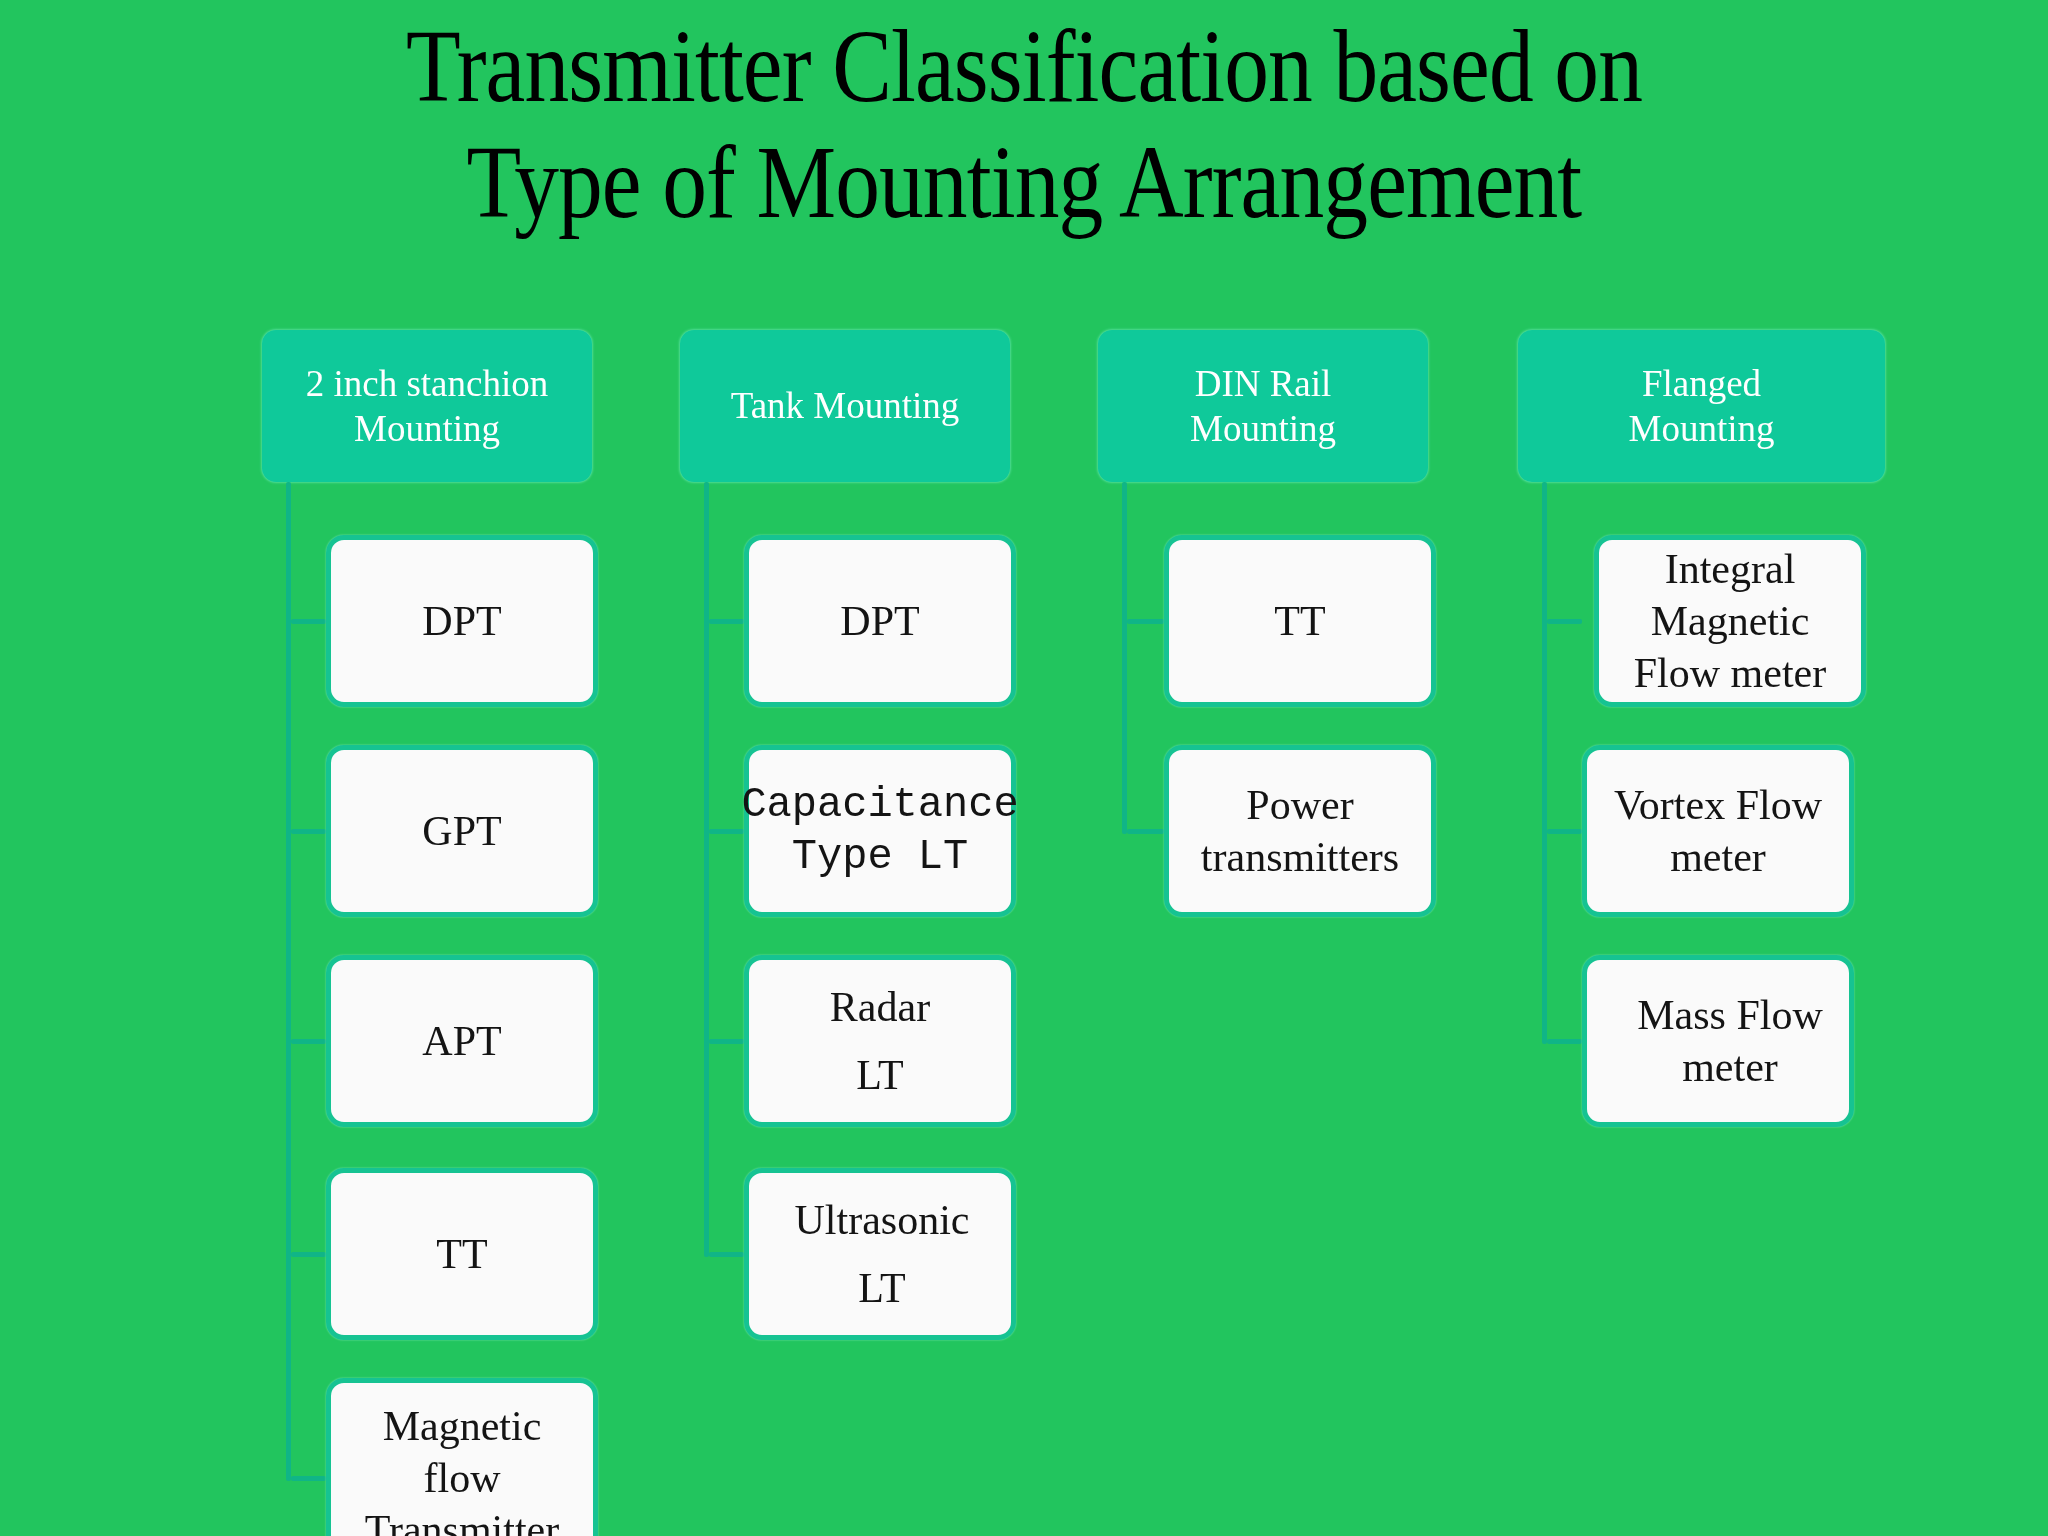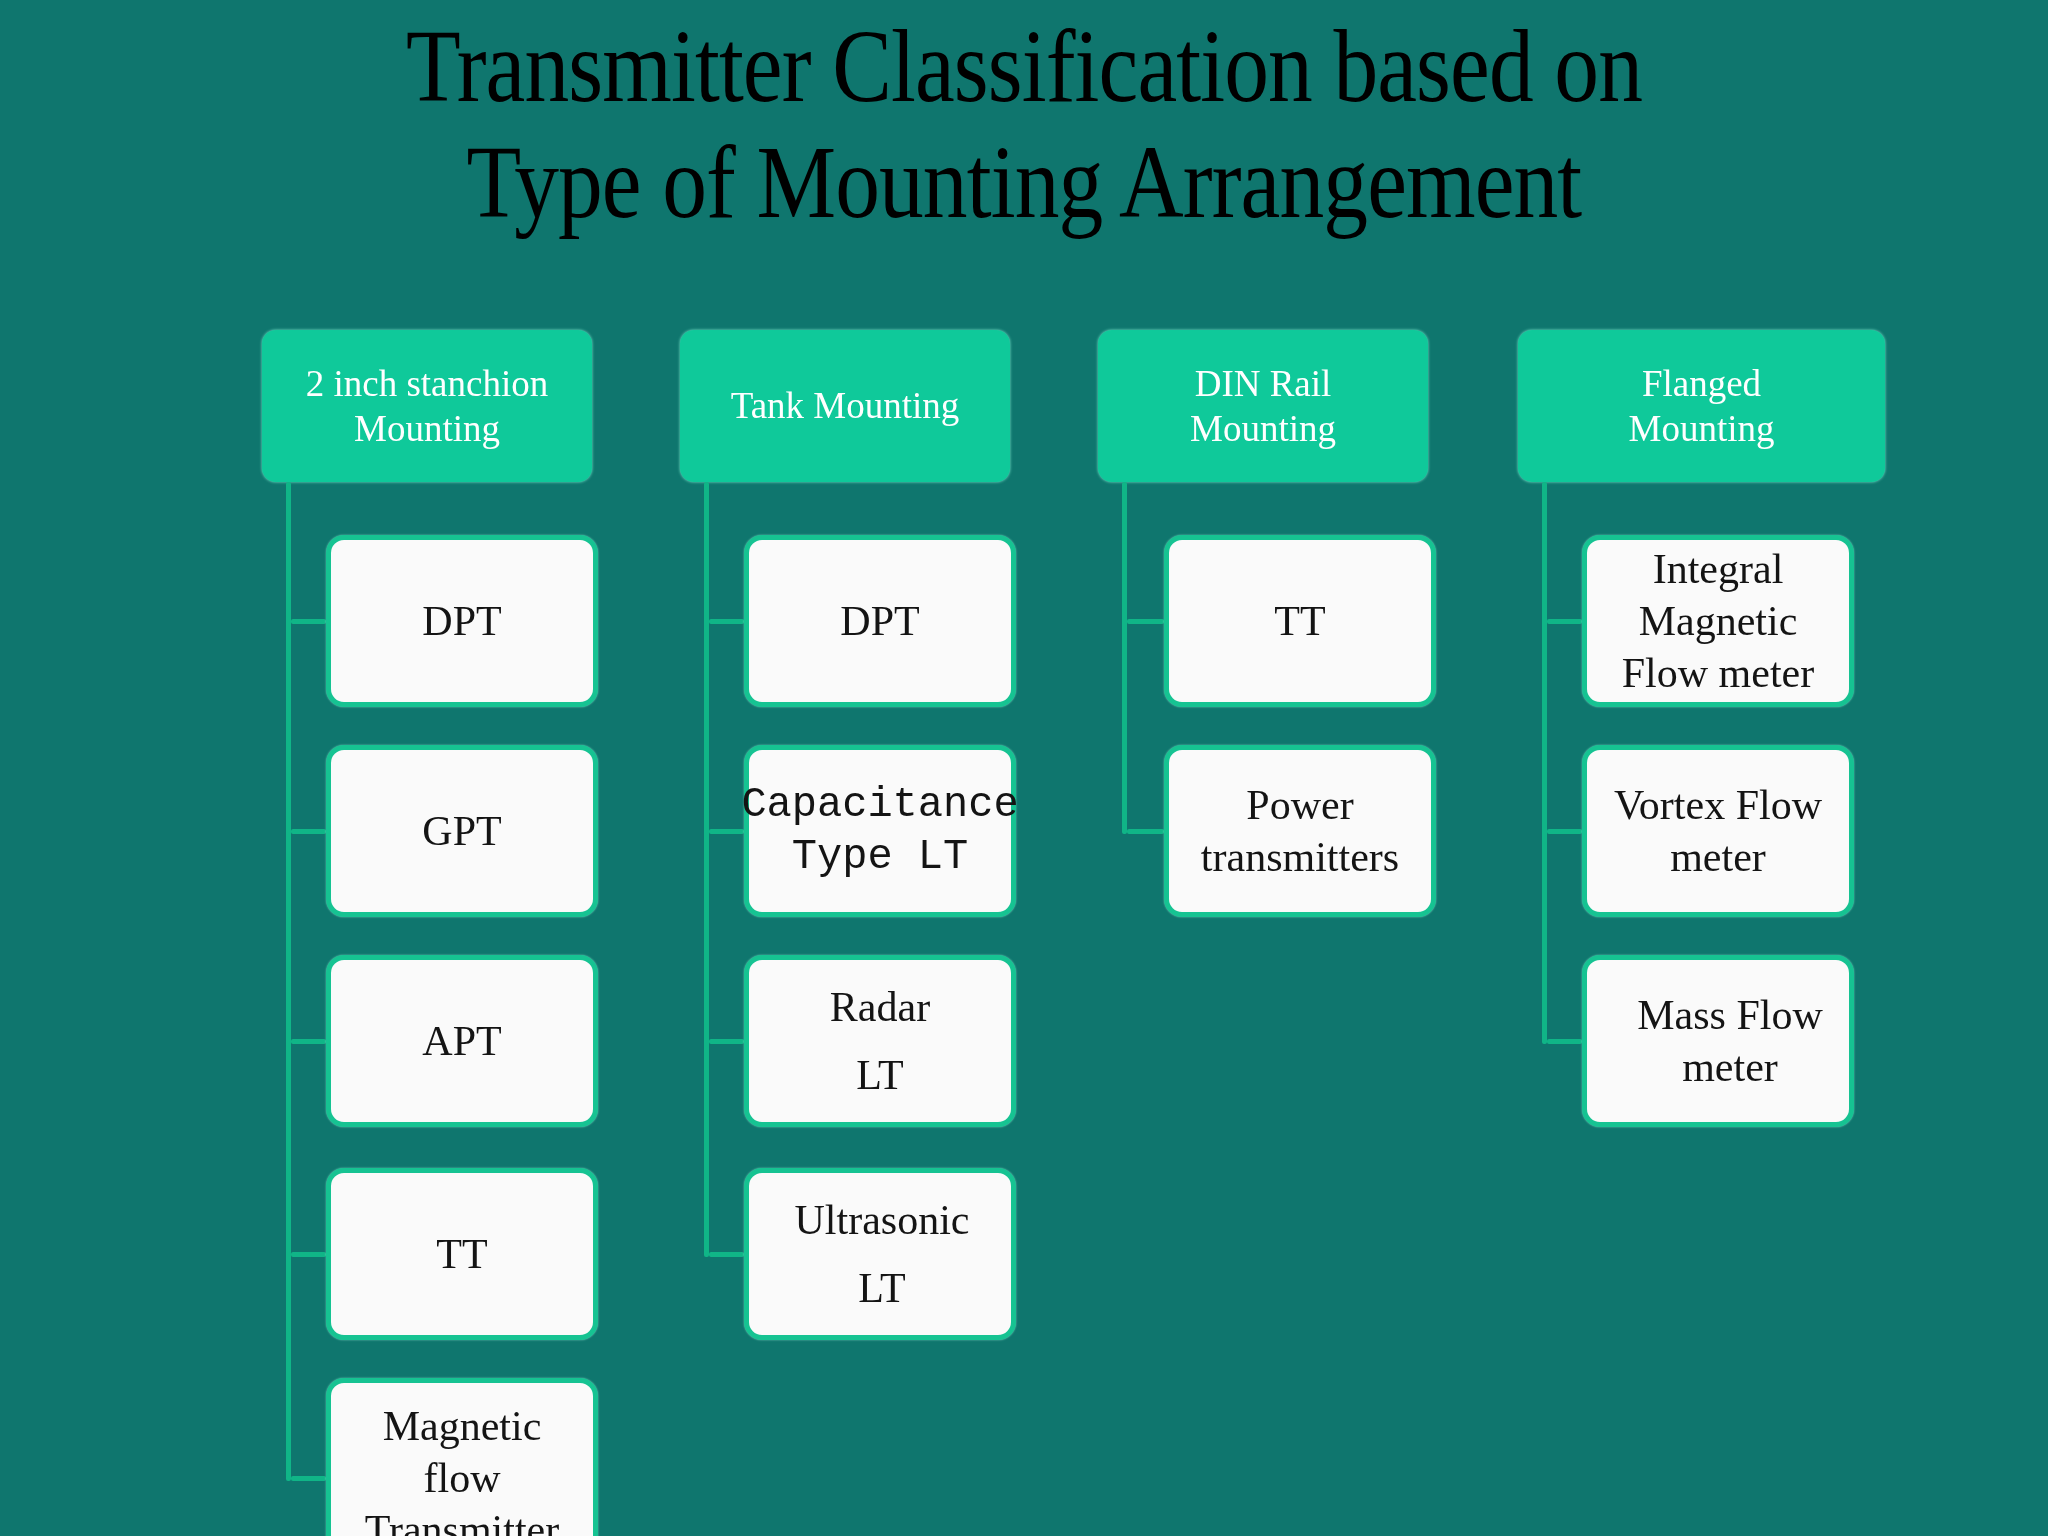--- a/index.html
+++ b/index.html
@@ -13,21 +13,21 @@
     height: 1536px;
     overflow: hidden;
     font-family: "Liberation Serif", "DejaVu Serif", serif;
     color: #111111;
   }
 
   #page {
     position: relative;
     width: 2048px;
     height: 1536px;
-    background: #0f766e;
+    background: #22c55e;
   }
 
   
   .title-block {
     position: absolute;
     left: 0;
     top: 8px;
     width: 2048px;
     text-align: center;
     font-family: "Liberation Serif", "DejaVu Serif", serif;
@@ -221,21 +221,21 @@
       </div>
       <div class="column" style="left: 1518px;">
         <div class="header-box" style="width: 367px; height: 152px;">
           <div>
             <span class="hb-text">Flanged</span>
             <span class="hb-text">Mounting</span>
           </div>
         </div>
         <div class="trunk" style="left: 24px; top: 152px; height: 562px;"></div>
         <div class="stub" style="left: 29px; top: 289px; width: 35px;"></div>
-        <div class="node-box" style="left: 64px; top: 205px; width: 272px; height: 172px;">
+        <div class="node-box" style="left: 76px; top: 205px; width: 272px; height: 172px;">
           <div>
             <span class="nb-text">Integral</span>
             <span class="nb-text">Magnetic</span>
             <span class="nb-text">Flow meter</span>
           </div>
         </div>
         <div class="stub" style="left: 29px; top: 499px; width: 35px;"></div>
         <div class="node-box" style="left: 64px; top: 415px; width: 272px; height: 172px;">
           <div>
             <span class="nb-text">Vortex Flow</span>

